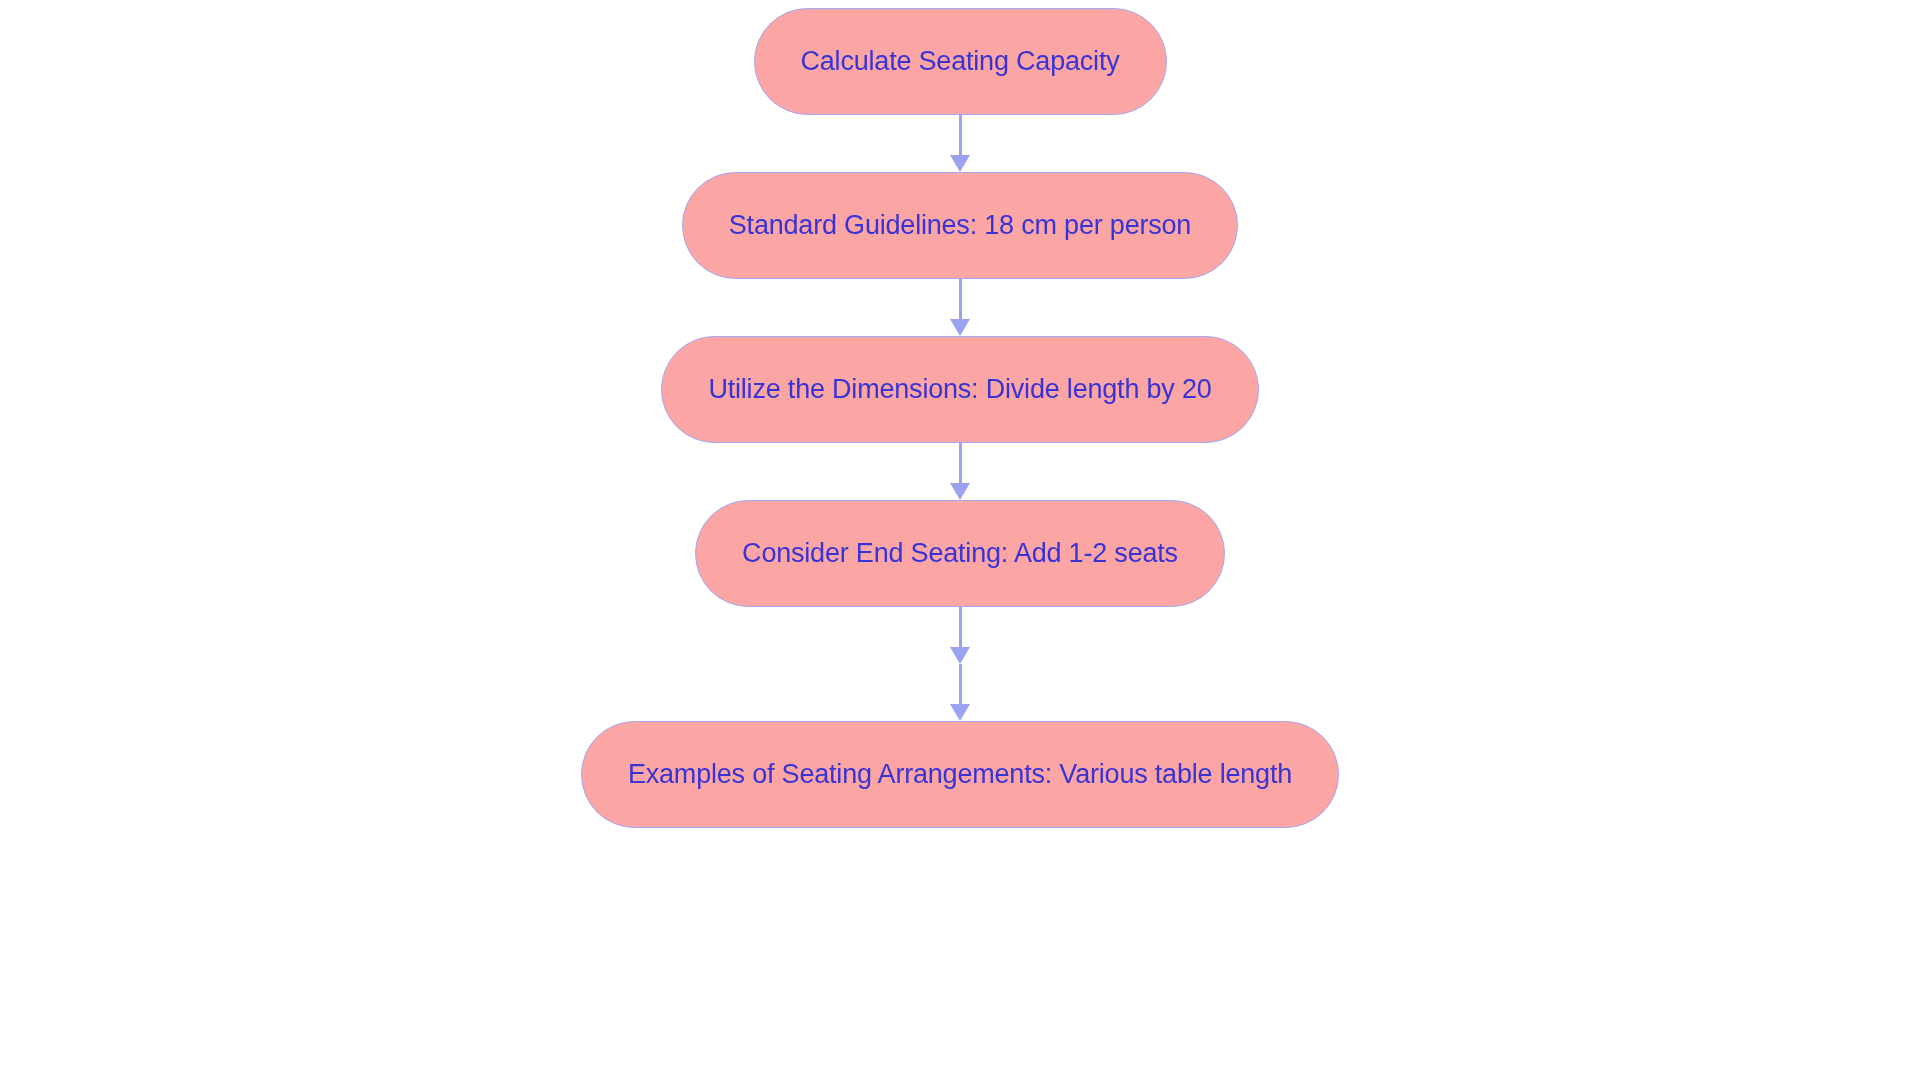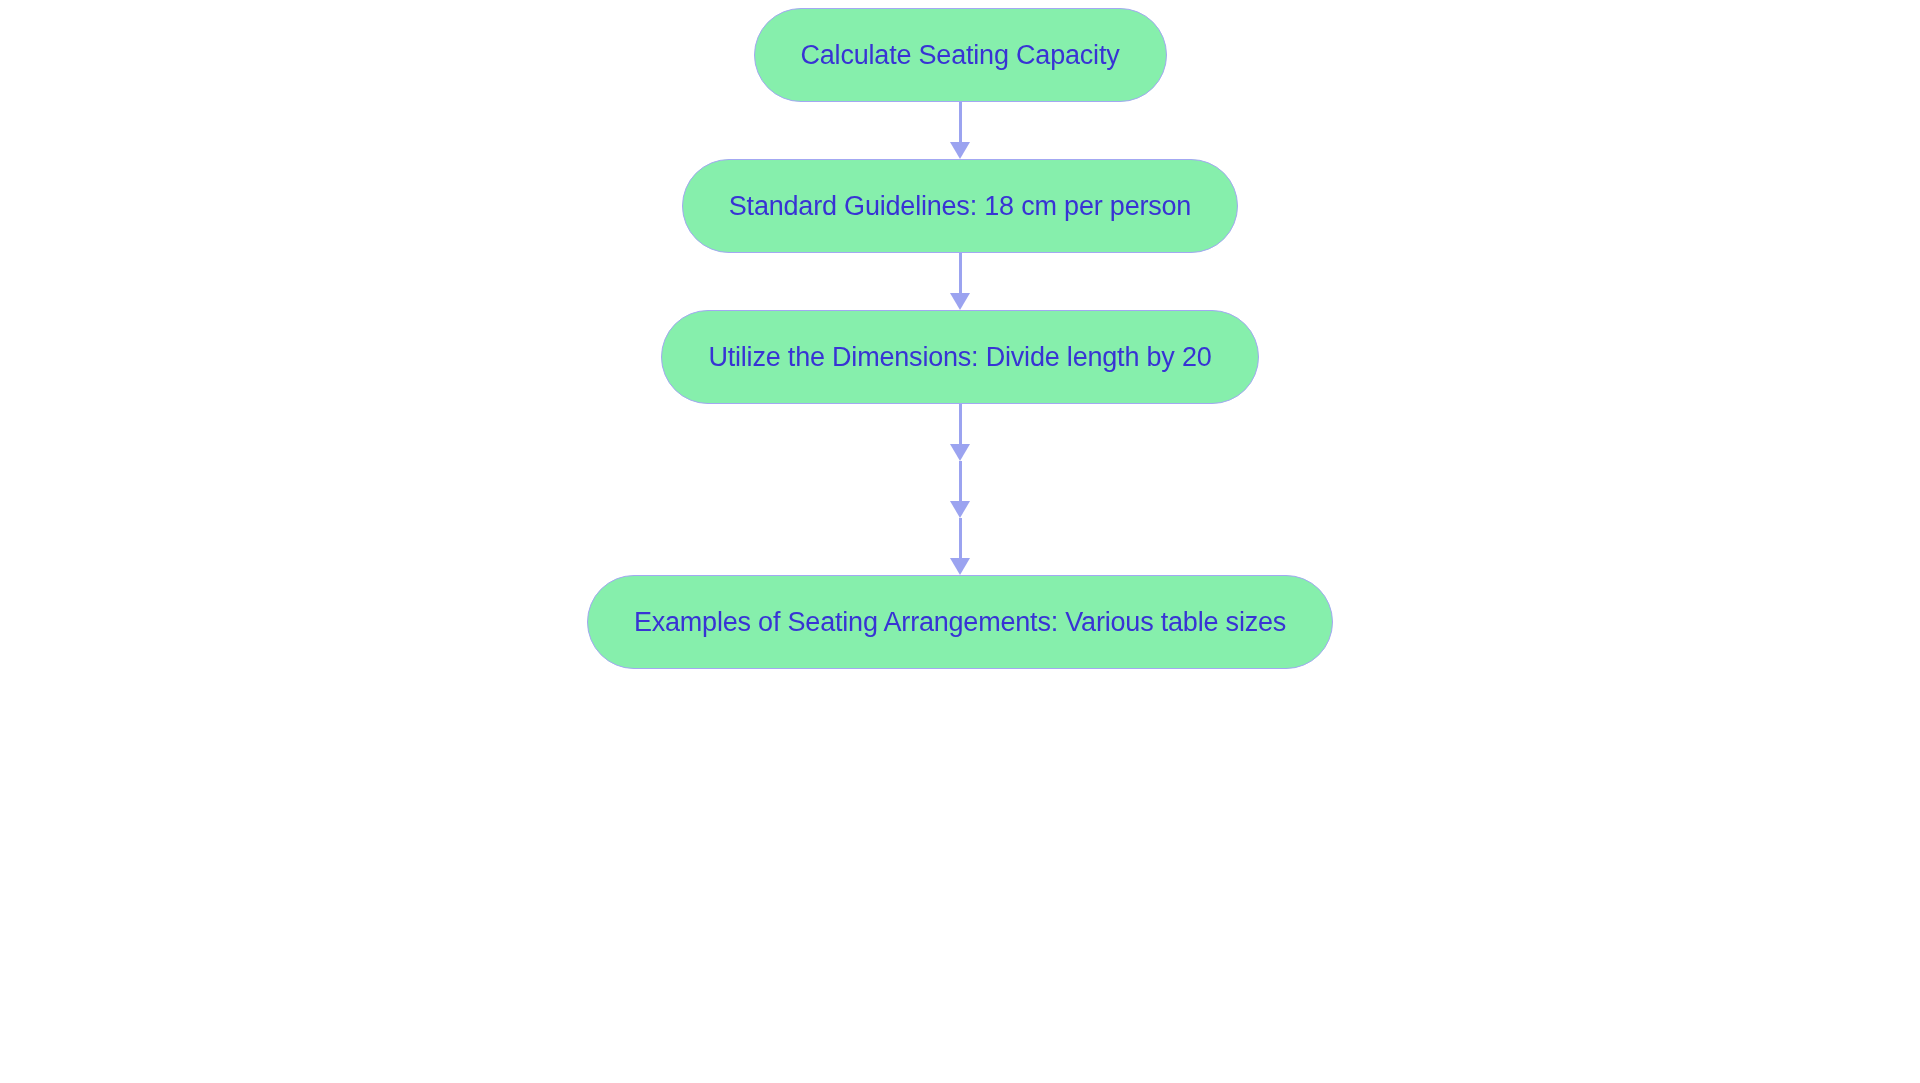--- a/index.html
+++ b/index.html
@@ -26,31 +26,31 @@
     height: 1083px;
     display: flex;
     flex-direction: column;
     align-items: center;
   }
   .node {
     box-sizing: border-box;
     display: flex;
     align-items: center;
     justify-content: center;
-    background: #86efac;
+    background: #fca5a5;
     border: 1.6px solid #a3a8f2;
     border-radius: 999px;
     color: #3833d4;
     font-size: 27px;
     font-weight: 400;
     letter-spacing: -0.2px;
     line-height: 1;
     white-space: nowrap;
     padding: 0 46px;
-    height: 94px;
+    height: 107px;
   }
   .node-label {
     display: block;
   }
   .connector {
     position: relative;
     width: 26px;
     display: flex;
     flex-direction: column;
     align-items: center;
@@ -113,32 +113,37 @@
       <div class="node">
         <span class="node-label">Utilize the Dimensions: Divide length by 20</span>
       </div>
     </div>
 
     <div class="connector gap-3">
       <div class="line"></div>
       <div class="head"></div>
     </div>
 
+    <div class="row">
+      <div class="node">
+        <span class="node-label">Consider End Seating: Add 1-2 seats</span>
+      </div>
+    </div>
 
     <div class="connector gap-4">
       <div class="line"></div>
       <div class="head"></div>
     </div>
 
 
     <div class="connector gap-5">
       <div class="line"></div>
       <div class="head"></div>
     </div>
 
     <div class="row">
       <div class="node">
-        <span class="node-label">Examples of Seating Arrangements: Various table sizes</span>
+        <span class="node-label">Examples of Seating Arrangements: Various table length</span>
       </div>
     </div>
 
   </div>
 </div>
 
 </body></html>

